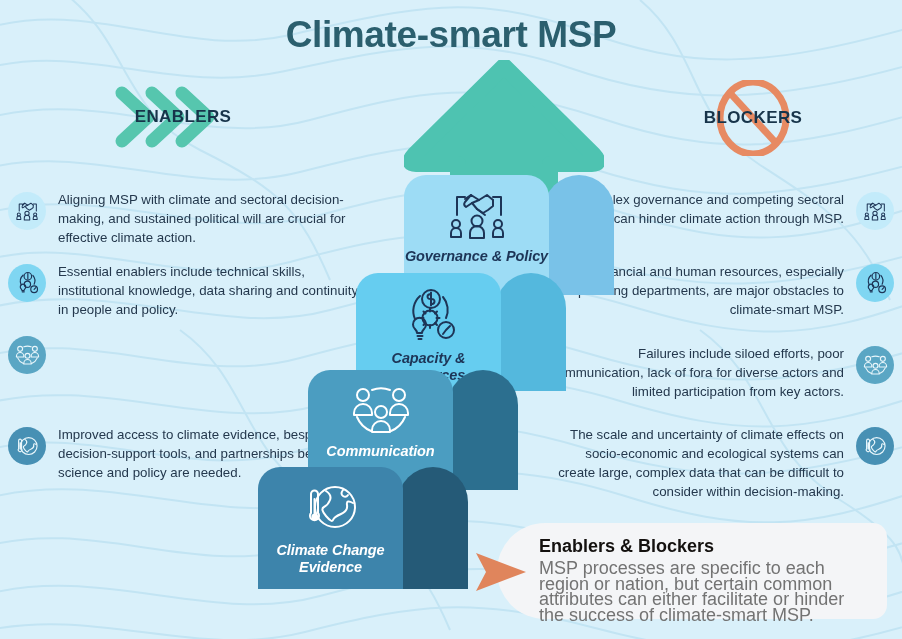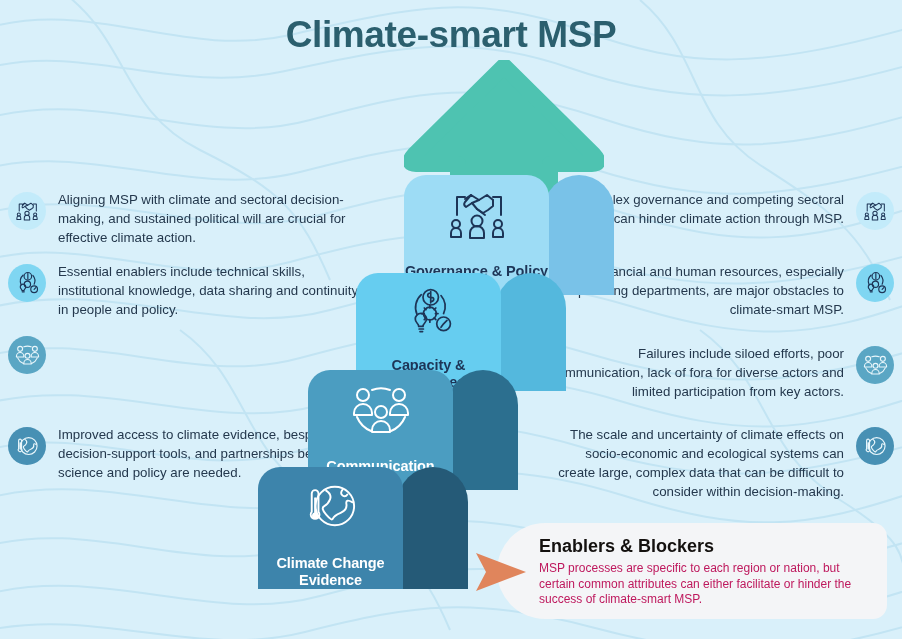--- a/index.html
+++ b/index.html
@@ -64,32 +64,32 @@
     border-top-left-radius:999px; border-top-right-radius:999px;
   }
   .step .content {
     position:absolute; left:0; top:0;
     display:flex; flex-direction:column; align-items:center; justify-content:flex-start;
     z-index:2;
   }
   .step .glyph { margin-top:14px; }
   .step .caption {
     font-weight:bold; font-size:14.5px; line-height:17px; text-align:center;
-    margin-top:22px; letter-spacing:-0.1px;
+    margin-top:7px; letter-spacing:-0.1px;font-style:italic;
   }
 
   
   .callout {
     position:absolute; left:497px; top:523px; width:390px; height:96px;
     background:#f4f5f7; border-radius:48px 14px 14px 48px;
     z-index:3;
   }
   .callout-inner { padding:13px 18px 0 42px; }
   .callout-title { font-size:18px; font-weight:bold; color:#14110f; margin-bottom:4px; }
-  .callout-body  { font-size:12px; line-height:15.6px; color:#be185d; }
+  .callout-body  { font-size:18px; line-height:15.6px; color:#737373; }
   #callout-arrow { position:absolute; left:472px; top:549px; width:58px; height:46px; z-index:4; }
 </style>
 </head>
 <body>
 
 <div id="stage">
 
   <svg id="waves" viewBox="0 0 902 639" preserveAspectRatio="none">
     <g fill="none" stroke="#c2e4f3" stroke-width="2">
       <path d="M-20 30 C 90 -5, 180 60, 290 35 S 470 -10, 580 30 S 760 70, 920 25"></path>
@@ -108,21 +108,40 @@
       <path d="M-20 632 C 95 605, 195 660, 305 632 S 475 596, 595 628 S 795 660, 920 622"></path>
       <path d="M60 -10 C 130 40, 120 110, 200 150 S 300 210, 330 280"></path>
       <path d="M640 0 C 700 50, 690 120, 760 165 S 860 230, 890 300"></path>
       <path d="M180 330 C 250 380, 240 450, 320 500 S 420 560, 450 630"></path>
       <path d="M700 330 C 770 380, 760 450, 840 500 S 900 560, 910 630"></path>
     </g>
   </svg>
 
   <div class="title">Climate-smart MSP</div>
 
-
+  <div class="hdr-enablers">
+    <svg viewBox="0 0 150 68" style="position:absolute;left:0;top:0;width:150px;height:68px;">
+      <g stroke="#56c6ae" stroke-width="13" stroke-linecap="round" stroke-linejoin="round" fill="none">
+        <polyline points="14,10 40,34 14,58"></polyline>
+        <polyline points="44,10 70,34 44,58"></polyline>
+        <polyline points="74,10 100,34 74,58"></polyline>
+      </g>
+    </svg>
+    <div class="hdr-label">ENABLERS</div>
+  </div>
+
+  <div class="hdr-blockers">
+    <svg viewBox="0 0 150 76" style="position:absolute;left:0;top:0;width:150px;height:76px;">
+      <g stroke="#e78a62" stroke-width="7" fill="none">
+        <ellipse cx="75" cy="38" rx="33" ry="36"></ellipse>
+        <line x1="52" y1="13" x2="98" y2="63"></line>
+      </g>
+    </svg>
+    <div class="hdr-label">BLOCKERS</div>
+  </div>
 
   <svg id="arrow-up" viewBox="0 0 200 230">
     <path d="M100 6 L190 95 Q198 104 188 104 L146 104 L146 224 L54 224 L54 104 L12 104 Q2 104 10 95 Z" fill="#4ec3b1" stroke="#4ec3b1" stroke-width="16" stroke-linejoin="round"></path>
   </svg>
 
   <div class="step" style="left:404px; top:175px; width:210px; height:120px;">
     <div class="side" style="left:140px; width:70px; height:120px; background:#79c2e8;"></div>
     <div class="face" style="width:145px; height:120px; background:#9ddcf5;"></div>
     <div class="content" style="width:145px; height:120px;">
       <svg class="glyph" width="72" height="52" viewBox="0 0 72 52">

